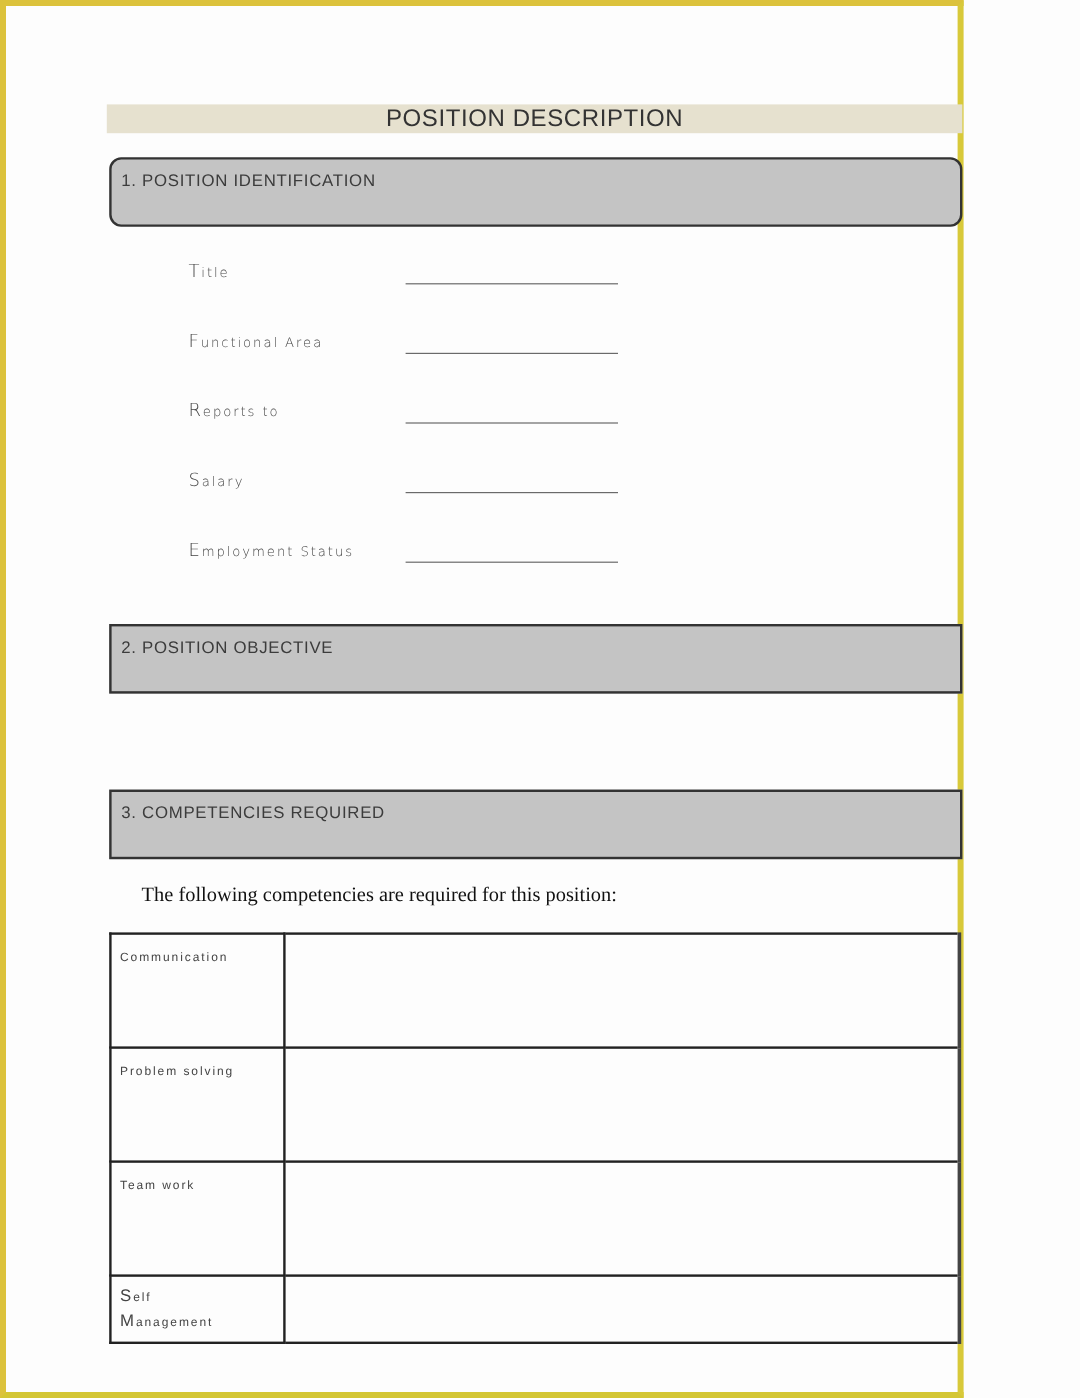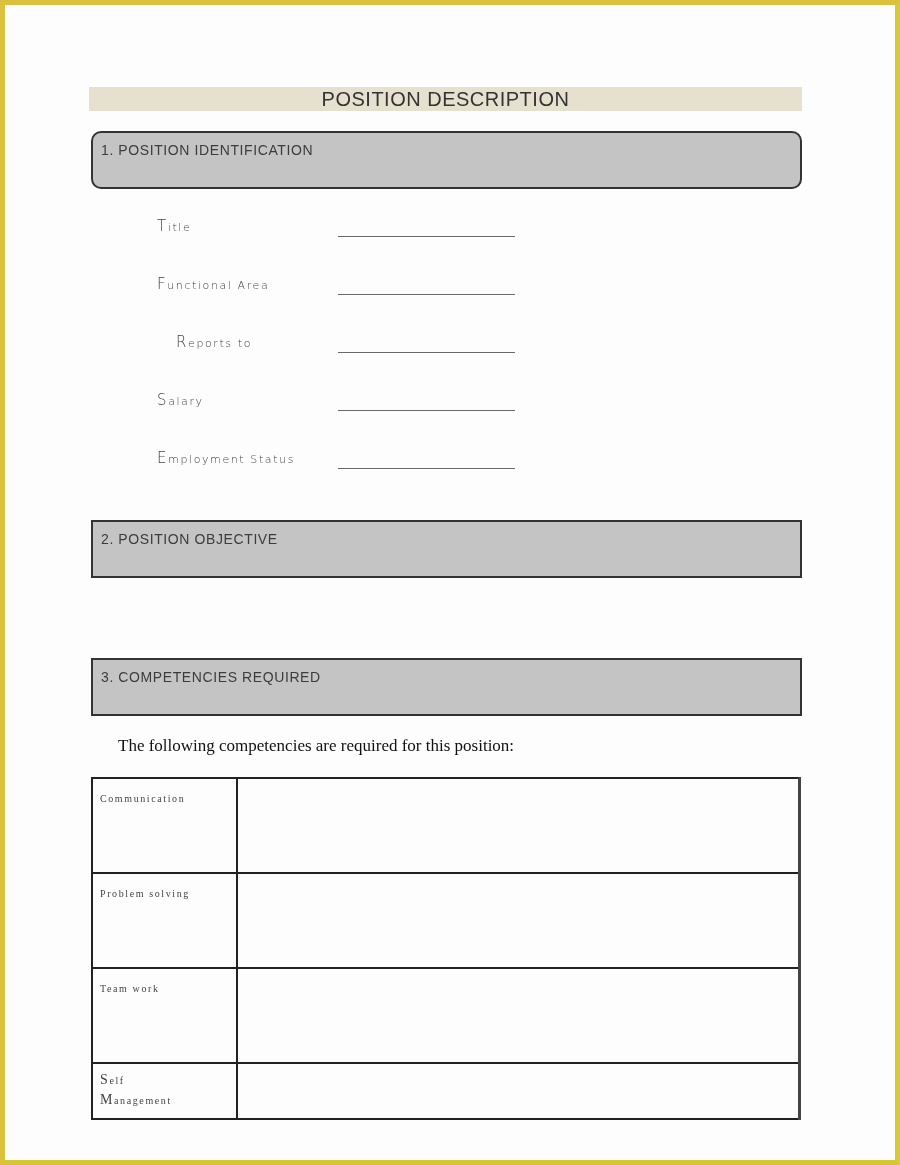--- a/index.html
+++ b/index.html
@@ -2,21 +2,21 @@
 <html><head>
 <meta charset="utf-8">
 <style>
   html, body { margin: 0; padding: 0; }
   body {
     width: 900px; height: 1165px; position: relative; overflow: hidden;
     background: #fdfdfd;
     font-family: "DejaVu Sans", sans-serif;
   }
   .page-frame {
-    position: absolute; left: 0; top: 0; width: 900px; height: 1165px;
+    position: absolute; left: 0; top: 0; width: 803px; height: 1165px;
     box-sizing: border-box;
     border-top: 5px solid #dcc23c;
     border-left: 5px solid #dcc23c;
     border-right: 5px solid #d8c93a;
     border-bottom: 5px solid #d4c634;
     background: #fdfdfd;
   }
   .doc-title {
     position: absolute; left: 84px; top: 82px; width: 713px; height: 24px;
     background: #e6e1cf;
@@ -58,21 +58,21 @@
     border-collapse: collapse;
   }
   .comp-table td {
     border: 2px solid #222;
     vertical-align: top;
     padding: 0;
   }
   .comp-table td.comp-name {
     width: 130px;
     padding: 10px 6px 0 7px;
-    font-family: Liberation Serif, serif;
+    font-family: Liberation Sans, sans-serif;
     font-size: 10px; color: #444; letter-spacing: 1.6px; line-height: 19px; border-radius: 30px;
   }
   .comp-table td.comp-name span::first-letter { font-size: 14px; }
   .comp-table td.comp-value { background: #fdfdfd; }
   .comp-table td:last-child { border-right: 3px solid #444; }
 </style>
 </head>
 <body>
 
 <div class="page-frame">
@@ -83,21 +83,21 @@
     <span class="section-label">1. POSITION IDENTIFICATION</span>
   </div>
 
   <div>
     <span class="field-label" style="top:212px;">Title</span>
     <div class="field-line" style="top:231px;"></div>
 
     <span class="field-label" style="top:270px;">Functional Area</span>
     <div class="field-line" style="top:289px;"></div>
 
-    <span class="field-label" style="top:328px;margin-left:19px;">Reports to</span>
+    <span class="field-label" style="top:328px;">Reports to</span>
     <div class="field-line" style="top:347px;"></div>
 
     <span class="field-label" style="top:386px;">Salary</span>
     <div class="field-line" style="top:405px;"></div>
 
     <span class="field-label" style="top:444px;">Employment Status</span>
     <div class="field-line" style="top:463px;"></div>
   </div>
 
   <div class="section-box" style="top:515px;">

